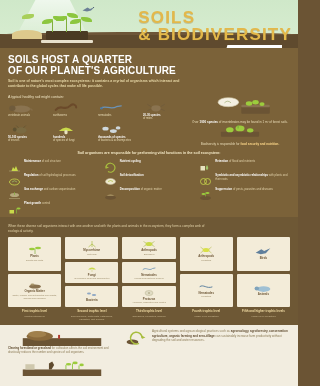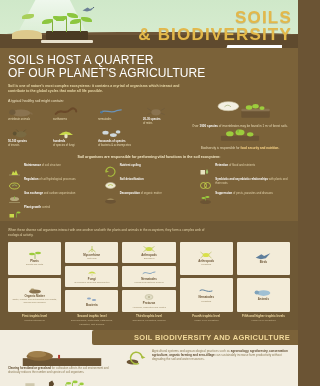--- a/index.html
+++ b/index.html
@@ -27,21 +27,21 @@
   .sand-pile { position: absolute; left: 12px; bottom: 9px; width: 30px; height: 9px;
     background: #ddc98c; border-radius: 50% 50% 0 0; }
   .planter { position: absolute; left: 46px; bottom: 8px; width: 42px; height: 9px; background: #4a3a23; border-radius: 1px; }
   .planter:after { content:""; position:absolute; left:-5px; right:-5px; bottom:-3px; height:3px; background:#e8e0cc; border-radius:1px; }
   .sprout { position: absolute; bottom: 16px; }
   .sprout .stem { position:absolute; left:50%; bottom:0; width:1px; height:12px; background:#7fae3c; }
   .sprout .lf { position:absolute; width:11px; height:5px; background:#8cc63f; border-radius:70% 10% 70% 10%; }
   .sprout .lf.r { border-radius:10% 70% 10% 70%; }
 
   .hero-title {
-    position: absolute; right: 6px; top: 9px; text-align: right;
+    position: absolute; right: 6px; top: 9px; text-align: left;
     font-weight: bold; color: #e3b84a; letter-spacing: 1.2px; line-height: 1.0;
     text-shadow: 0 1px 0 rgba(120,90,30,.25);
   }
   .hero-title .l1 { font-size: 17px; display:block; }
   .hero-title .l2 { font-size: 17px; display:block; }
 
   .iys-badge {
     position: absolute; right: 16px; top: 1px; width: 62px; height: 26px;
     background: #ffffff; clip-path: polygon(12% 0, 100% 0, 100% 100%, 0 100%);
     display: flex; align-items: center; gap: 3px; padding-left: 9px; margin-top: 44px;
@@ -49,21 +49,21 @@
   .iys-mark { width: 17px; height: 19px; position: relative; flex: 0 0 auto; }
   .iys-pot { position:absolute; left:1px; bottom:1px; width:15px; height:7px;
     background:#e08a3c; border-radius: 0 0 50% 50%; }
   .iys-plant { position:absolute; left:3px; bottom:6px; width:11px; height:8px; }
   .iys-txt { line-height: 1.05; }
   .iys-year { font-size: 9px; color: #9a9a9a; letter-spacing: .5px; }
   .iys-sub { font-size: 2.6px; color: #8a8a8a; letter-spacing: .1px; }
 
   
   .sec1 { background: #7b6239; padding: 6px 8px 5px 8px; color: #fff; position: relative; }
-  .sec1 h2 { font-size: 12px; font-weight: normal; color: #ffffff; line-height: 1.12; letter-spacing: .1px; }
+  .sec1 h2 { font-size: 10px; font-weight: bold; color: #ffffff; line-height: 1.12; letter-spacing: .1px; }
   .sec1 .lede { font-size: 3.5px; color: #e8d9a8; line-height: 1.45; margin-top: 3px; max-width: 178px; font-weight: bold; }
 
   .sec1-body { display: flex; gap: 6px; margin-top: 5px; }
   .sec1-left { width: 176px; }
   .sec1-right { flex: 1; padding-top: 2px; }
   .typical-label { font-size: 3.6px; color: #efe4c2; margin-bottom: 3px; }
 
   .org-grid { display: grid; grid-template-columns: repeat(4, 1fr); gap: 3px 4px; }
   .org { text-align: left; }
   .org .ico { height: 11px; display:flex; align-items:flex-end; }
@@ -602,21 +602,20 @@
         <div class="ldesc">Higher level predators</div>
       </div>
       <div class="level">
         <div class="lname">Fifth and higher trophic levels</div>
         <div class="ldesc">Higher level predators</div>
       </div>
     </div>
   </div>
 
   <div class="sec3">
-    <div class="sec3-head">SOIL BIODIVERSITY AND AGRICULTURE</div>
 
     <div class="sec3-body">
       <div class="sec3-left">
 
         <div class="ag-item">
           <div class="ag-illus">
             <svg viewBox="0 0 120 26" width="108" height="17">
               <rect x="0" y="14" width="120" height="12" fill="#6b5434"></rect>
               <ellipse cx="26" cy="11" rx="20" ry="7" fill="#8a6a3c"></ellipse>
               <ellipse cx="22" cy="8" rx="14" ry="5" fill="#a0804c"></ellipse>

